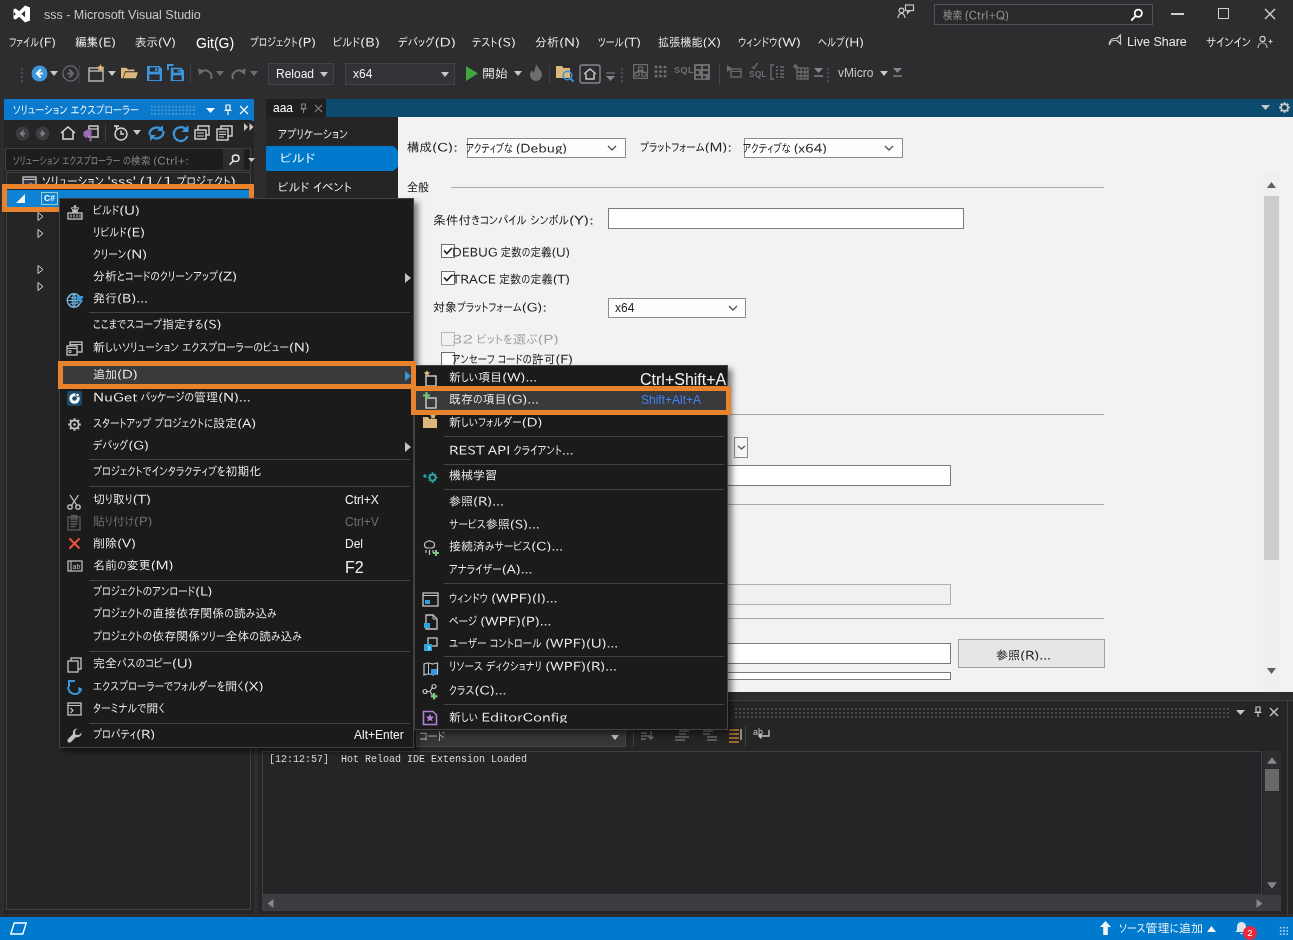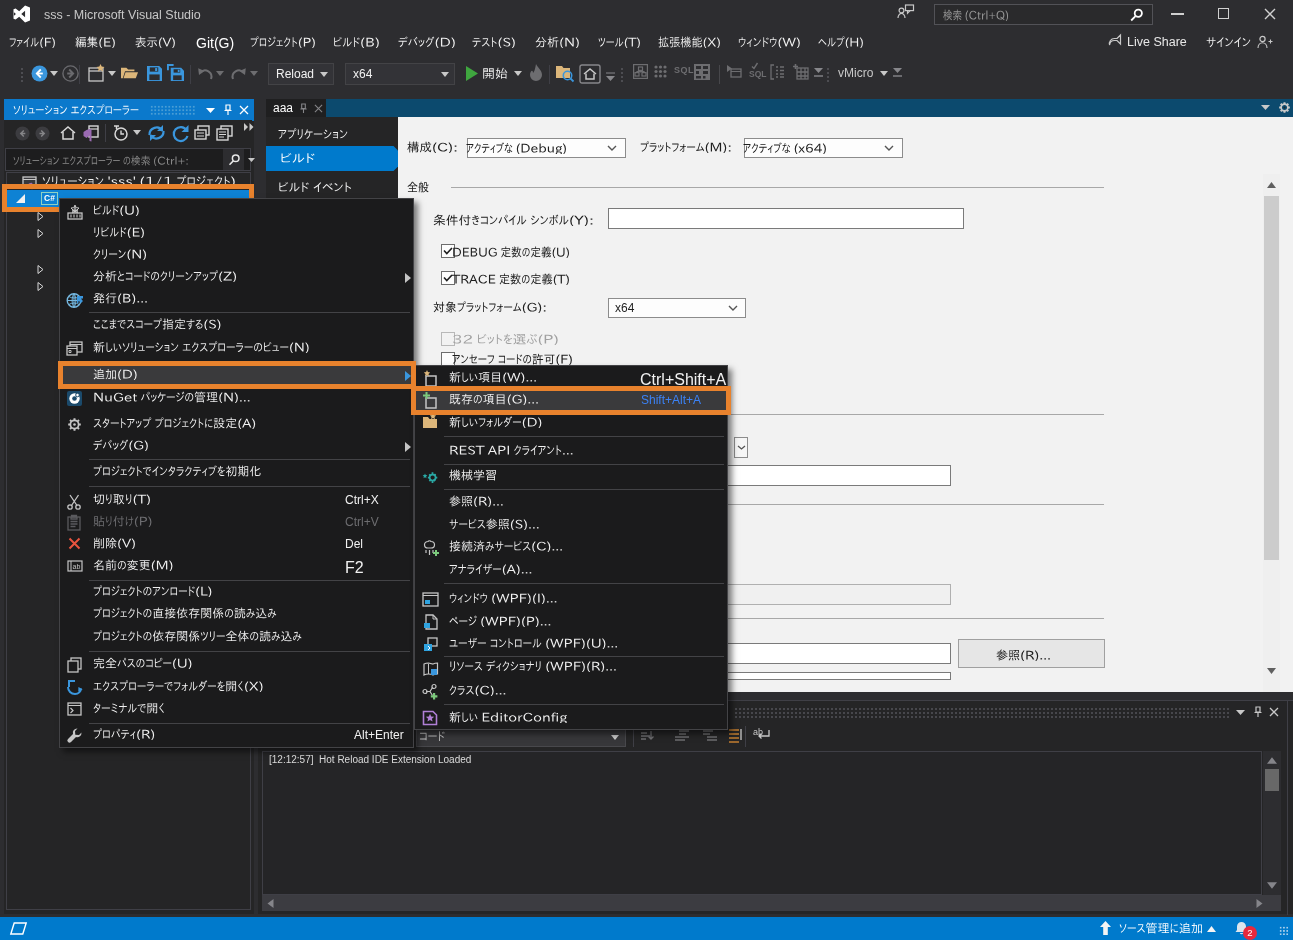--- a/index.html
+++ b/index.html
@@ -467,21 +467,21 @@
         <path d="M1 3h10M1 7h10M1 11h10M1 15h10"></path>
       </g>
       <path d="M13 2v11" stroke="#c8c8c8" stroke-width="1.3" fill="none"></path>
     </svg>
   <div class="sep" style="left:487px;top:25px;height:21px"></div>
   <svg class="ic" style="left:495px;top:26px" width="19" height="17" viewBox="0 0 19 17">
       <text x="0" y="8" font-size="9" fill="#c8c8c8" font-family="Liberation Sans">ab</text>
       <path d="M16 3v6H6M8.5 6.5 6 9l2.5 2.5" stroke="#c8c8c8" stroke-width="1.3" fill="none"></path>
     </svg>
   <div class="ab" style="left:4px;top:50px;width:1000px;height:144px;background:#252527;border:1px solid #3f3f46"></div>
-  <div class="ab" style="left:11px;top:53px;color:#dcdcdc;font-family:Liberation Sans, sans-serif;font-size:10px;white-space:pre">[12:12:57]  Hot Reload IDE Extension Loaded</div>
+  <div class="ab" style="left:11px;top:53px;color:#dcdcdc;font-family:Liberation Mono, monospace;font-size:10px;white-space:pre">[12:12:57]  Hot Reload IDE Extension Loaded</div>
   <div class="ab" style="left:1005px;top:50px;width:18px;height:144px;background:#2d2d30">
     <svg class="ic" style="left:4px;top:6px" width="10" height="7" viewBox="0 0 9 6">
         <path fill="#85858a" d="M4.5 0 9 6H0z"></path>
       </svg>
     <div class="ab" style="left:2px;top:18px;width:14px;height:22px;background:#686868"></div>
     <svg class="ic" style="left:4px;top:131px" width="10" height="7" viewBox="0 0 9 6">
         <path fill="#85858a" d="M4.5 6 9 0H0z"></path>
       </svg>
   </div>
   <div class="sep" style="left:1029px;top:0px;height:214px"></div>

